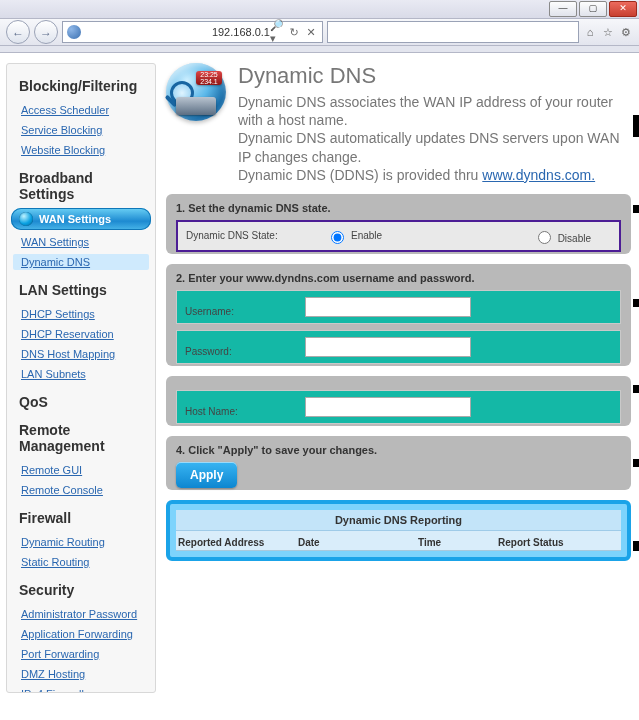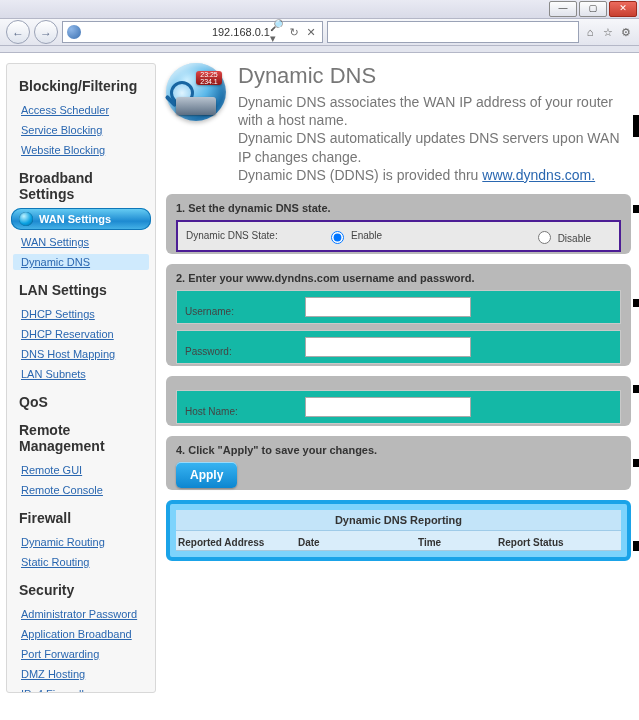--- a/index.html
+++ b/index.html
@@ -306,21 +306,21 @@
     <div class="nav-head">Remote Management</div>
     <div class="nav-sub"><a>Remote GUI</a></div>
     <div class="nav-sub"><a>Remote Console</a></div>
 
     <div class="nav-head">Firewall</div>
     <div class="nav-sub"><a>Dynamic Routing</a></div>
     <div class="nav-sub"><a>Static Routing</a></div>
 
     <div class="nav-head">Security</div>
     <div class="nav-sub"><a>Administrator Password</a></div>
-    <div class="nav-sub"><a>Application Broadband</a></div>
+    <div class="nav-sub"><a>Application Forwarding</a></div>
     <div class="nav-sub"><a>Port Forwarding</a></div>
     <div class="nav-sub"><a>DMZ Hosting</a></div>
     <div class="nav-sub"><a>IPv4 Firewall</a></div>
     <div class="nav-sub"><a>NAT</a></div>
     <div class="nav-sub"><a>UPnP</a></div>
     <div class="nav-sub"><a>SIP ALG</a></div>
   </div>
 
   <div class="main">
 

